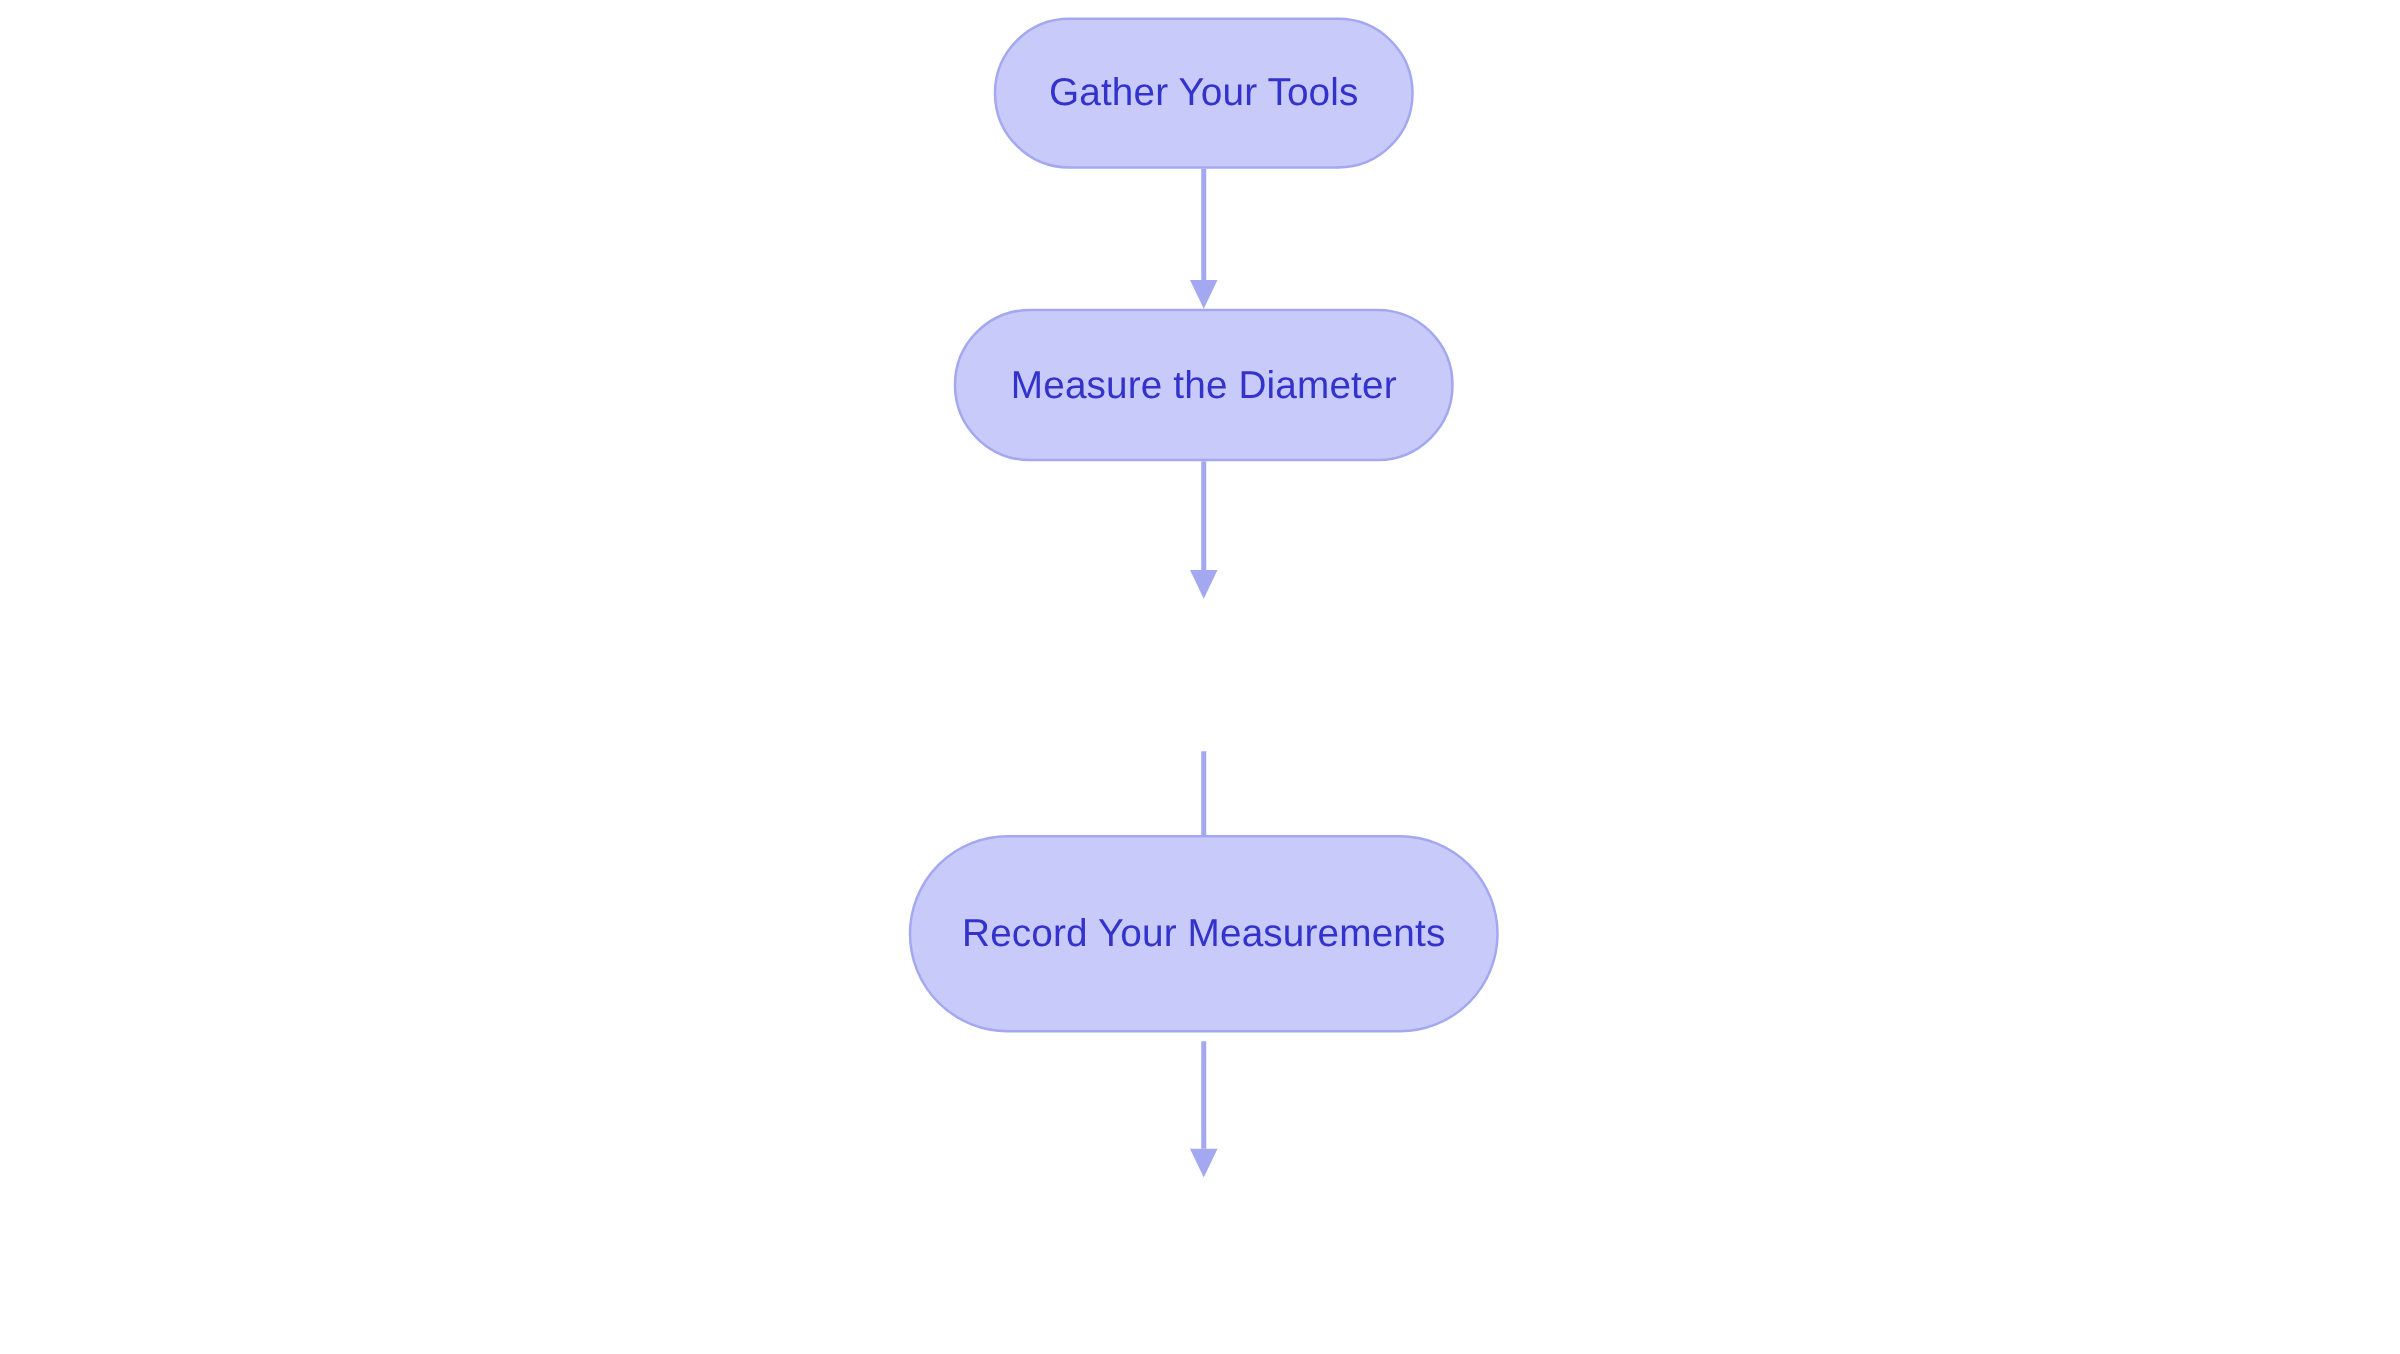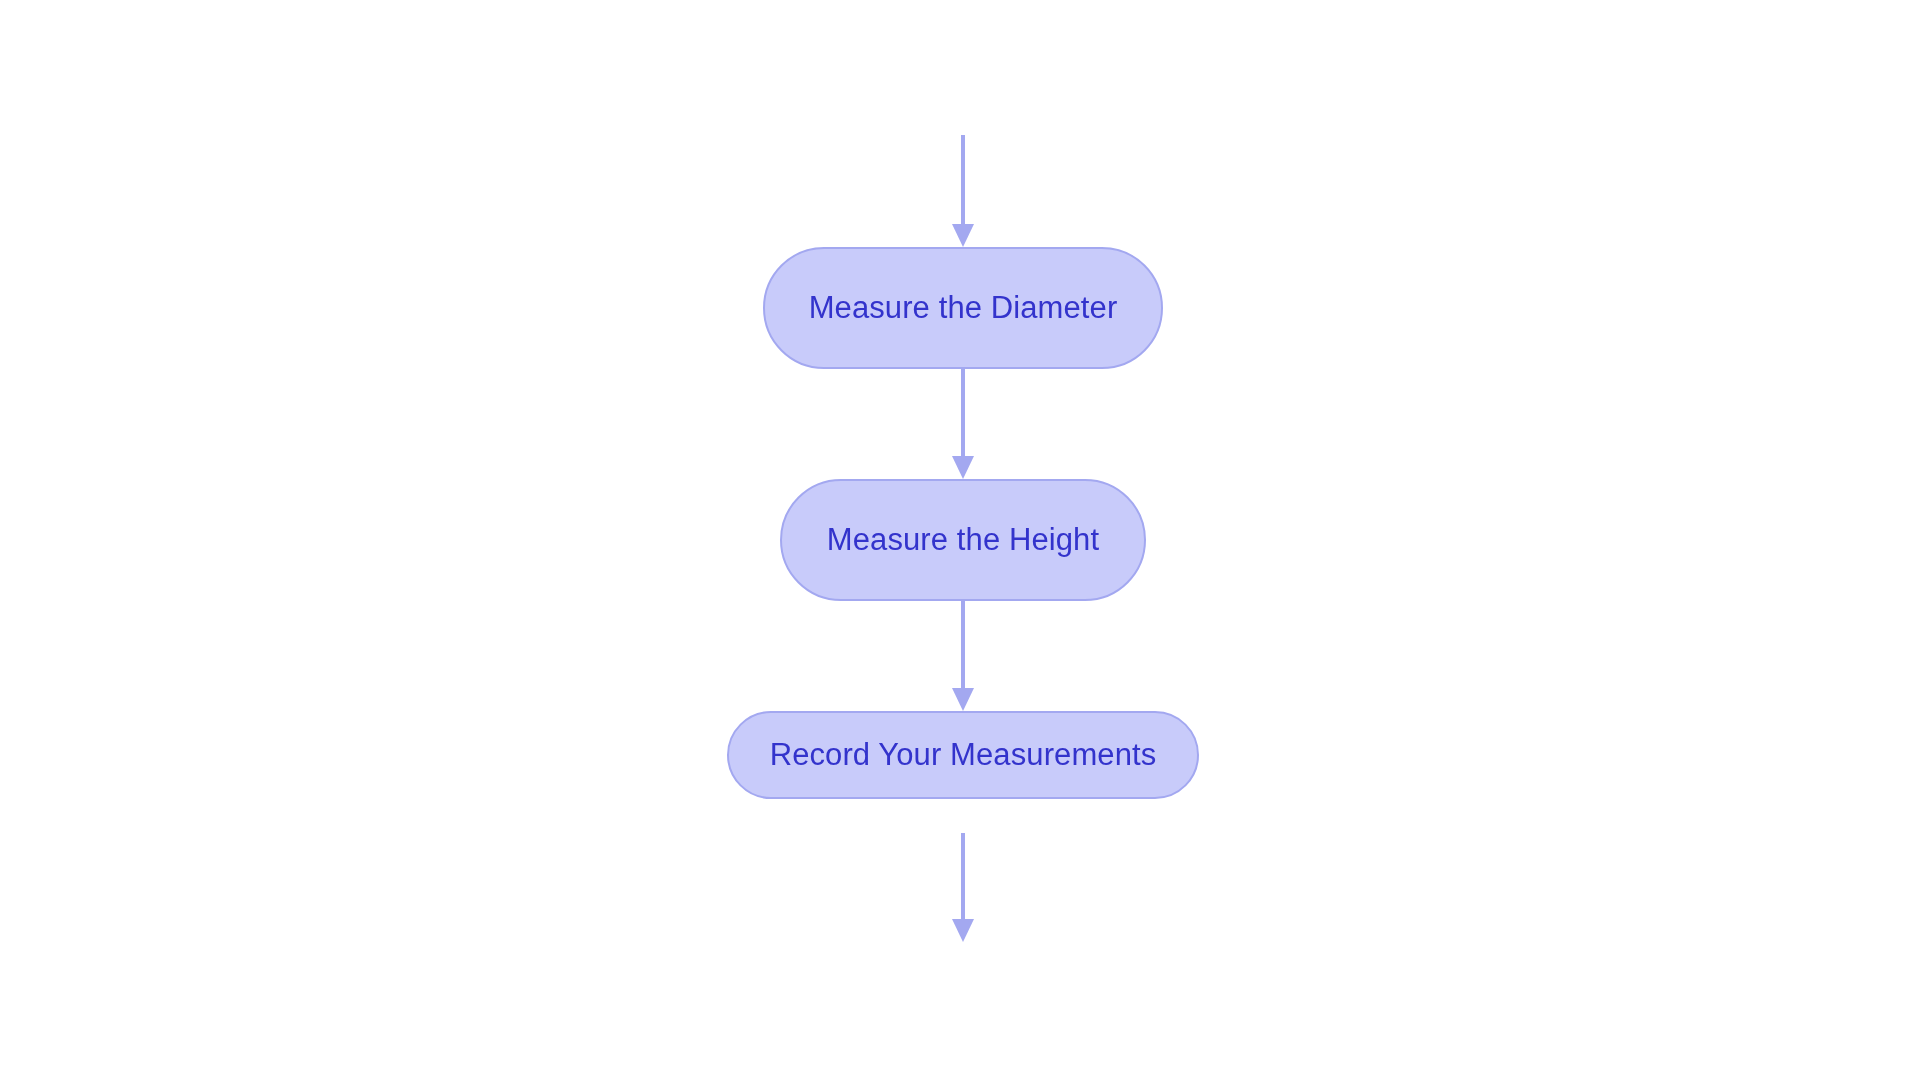--- a/index.html
+++ b/index.html
@@ -67,27 +67,27 @@
     <g>
       <line x1="963" y1="601" x2="963" y2="688" stroke="#a3a8f0" stroke-width="4"></line>
       <polygon points="952,688 974,688 963,711" fill="#a3a8f0"></polygon>
     </g>
     <g>
       <line x1="963" y1="833" x2="963" y2="919" stroke="#a3a8f0" stroke-width="4"></line>
       <polygon points="952,919 974,919 963,942" fill="#a3a8f0"></polygon>
     </g>
   </svg>
 
+  <div class="flow-node" style="left:963px; top:14px; width:336px; height:121px;">
+    <span class="flow-node-label">Gather Your Tools</span>
+  </div>
 
   <div class="flow-node" style="left:963px; top:247px; width:400px; height:122px;justify-content:center;">
     <span class="flow-node-label">Measure the Diameter</span>
   </div>
 
-  <div class="flow-node" style="left:963px; top:479px; width:366px; height:122px;">
-    <span class="flow-node-label">Measure the Height</span>
-  </div>
 
-  <div class="flow-node" style="left:963px; top:711px; width:472px; height:88px;justify-content:center;">
+  <div class="flow-node" style="left:963px; top:668px; width:472px; height:158px;justify-content:center;">
     <span class="flow-node-label">Record Your Measurements</span>
   </div>
 
 
 </div>
 
 </body></html>

